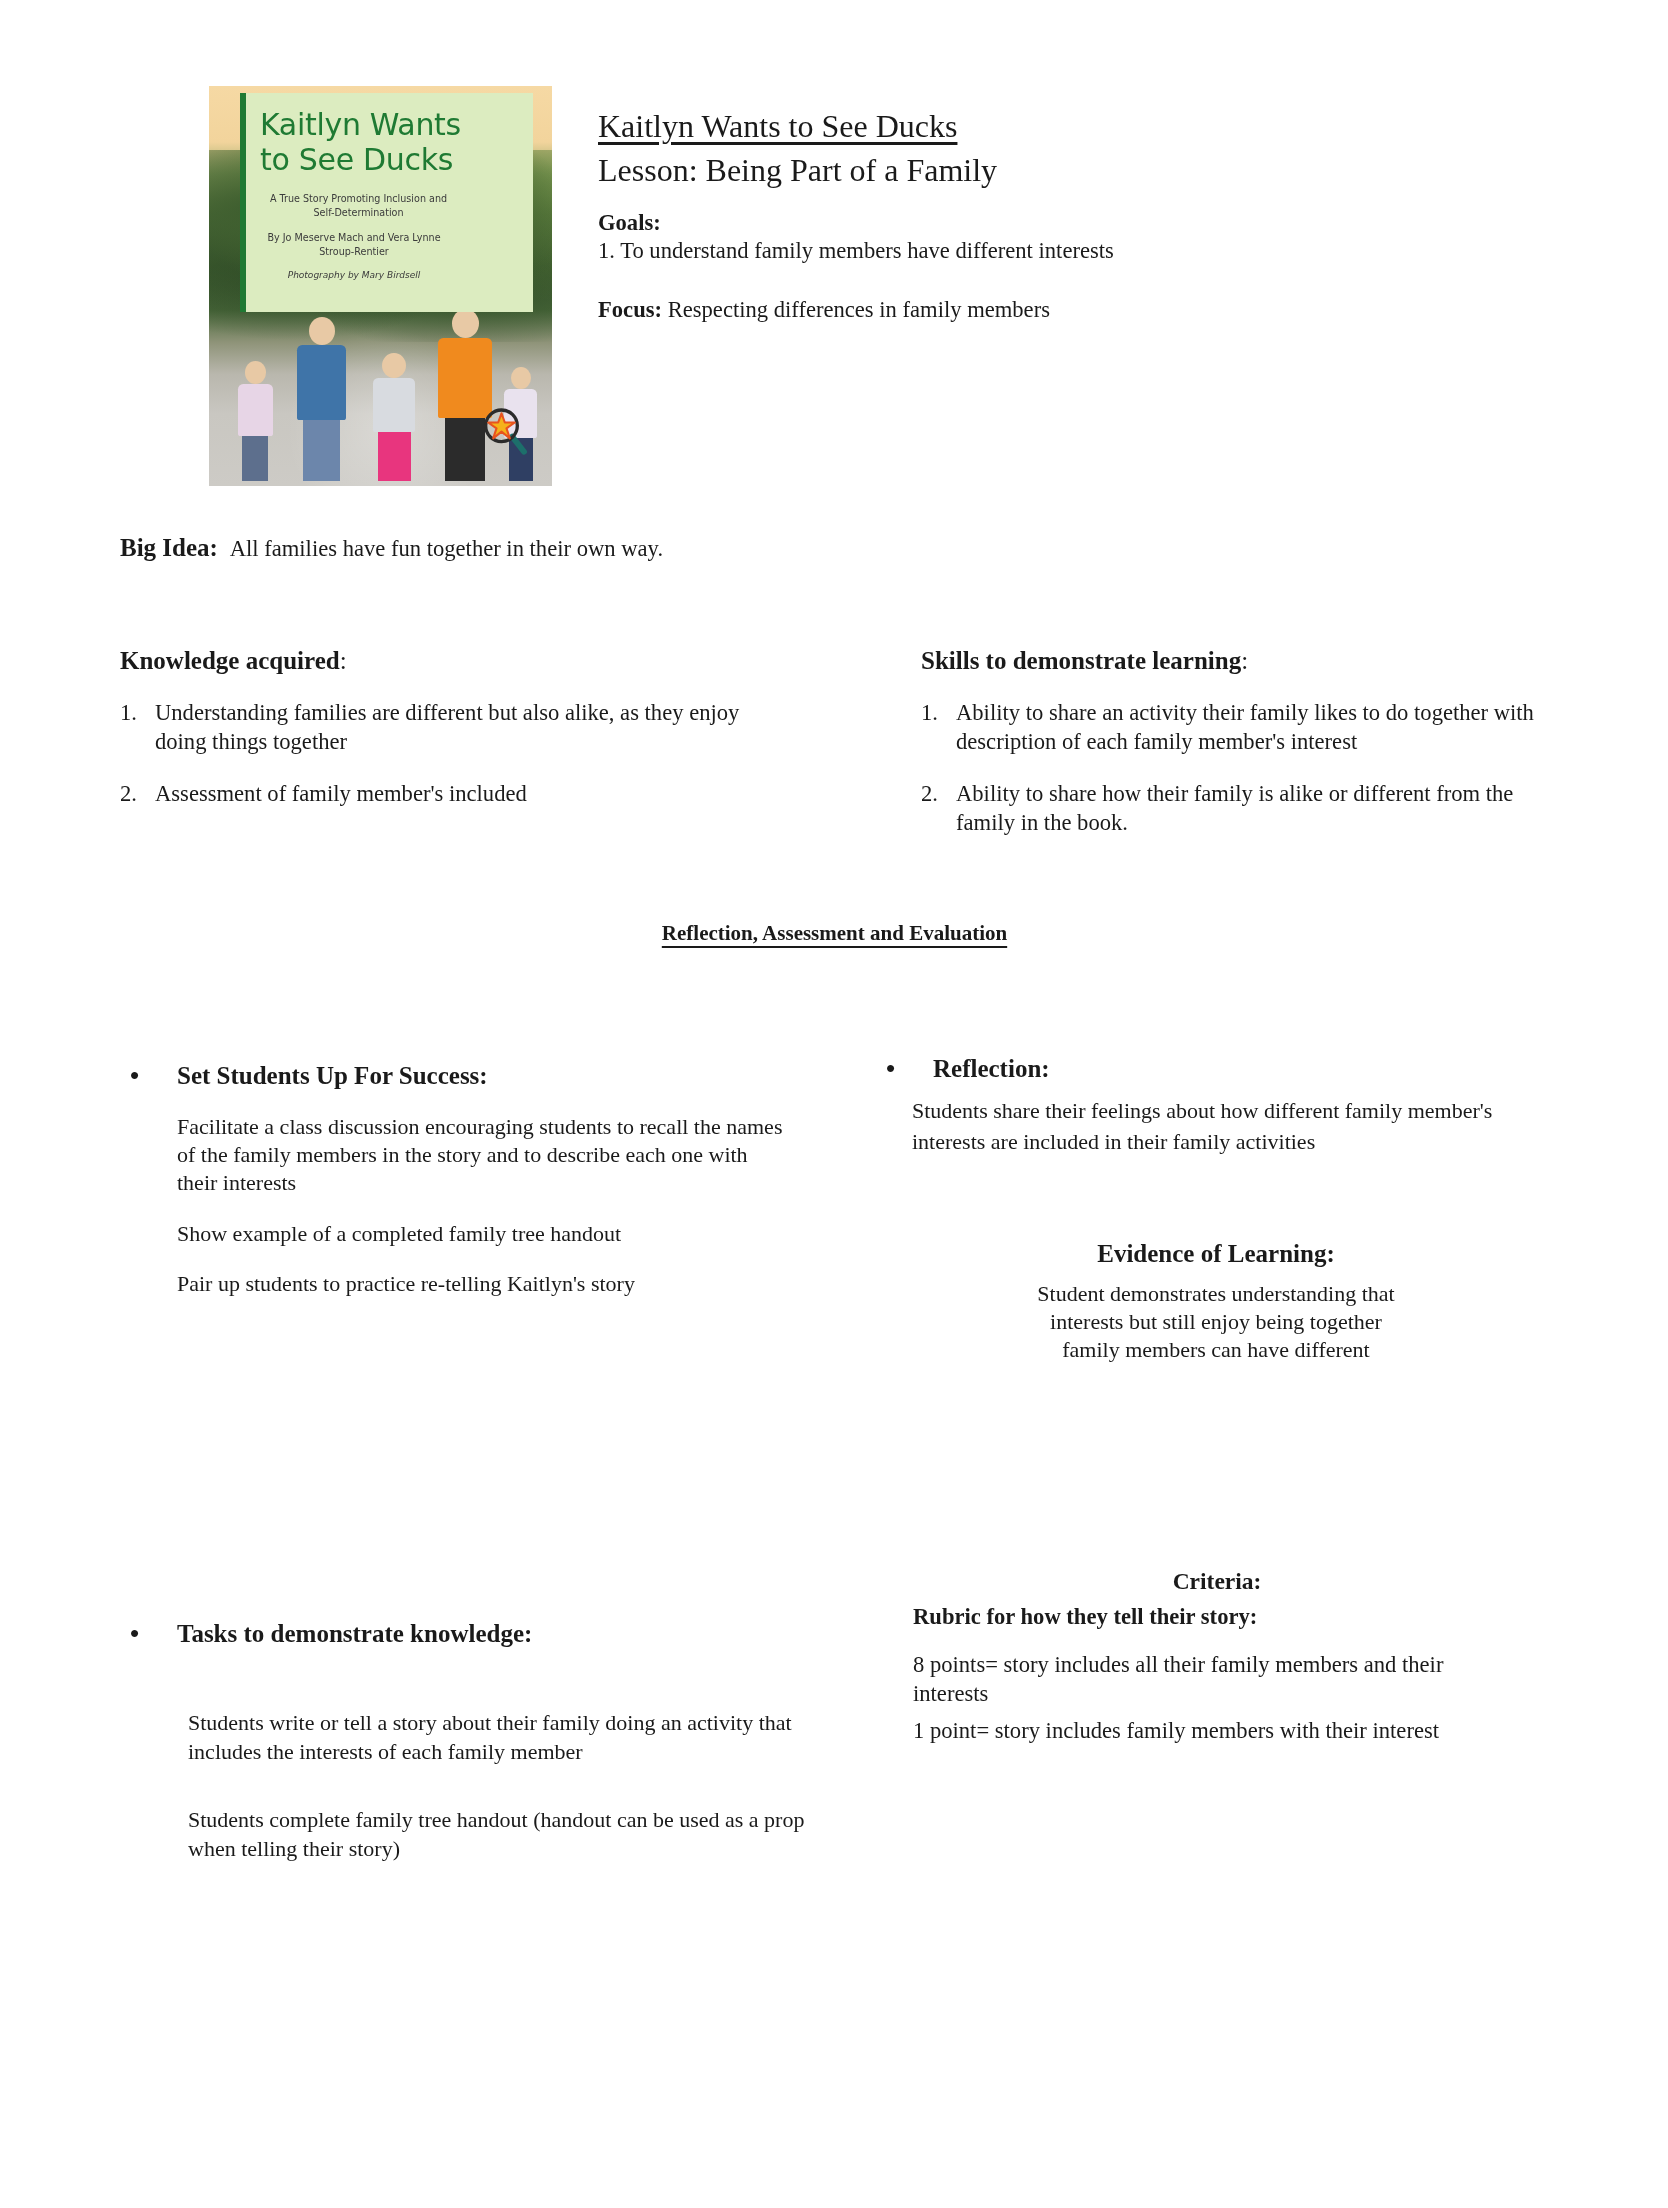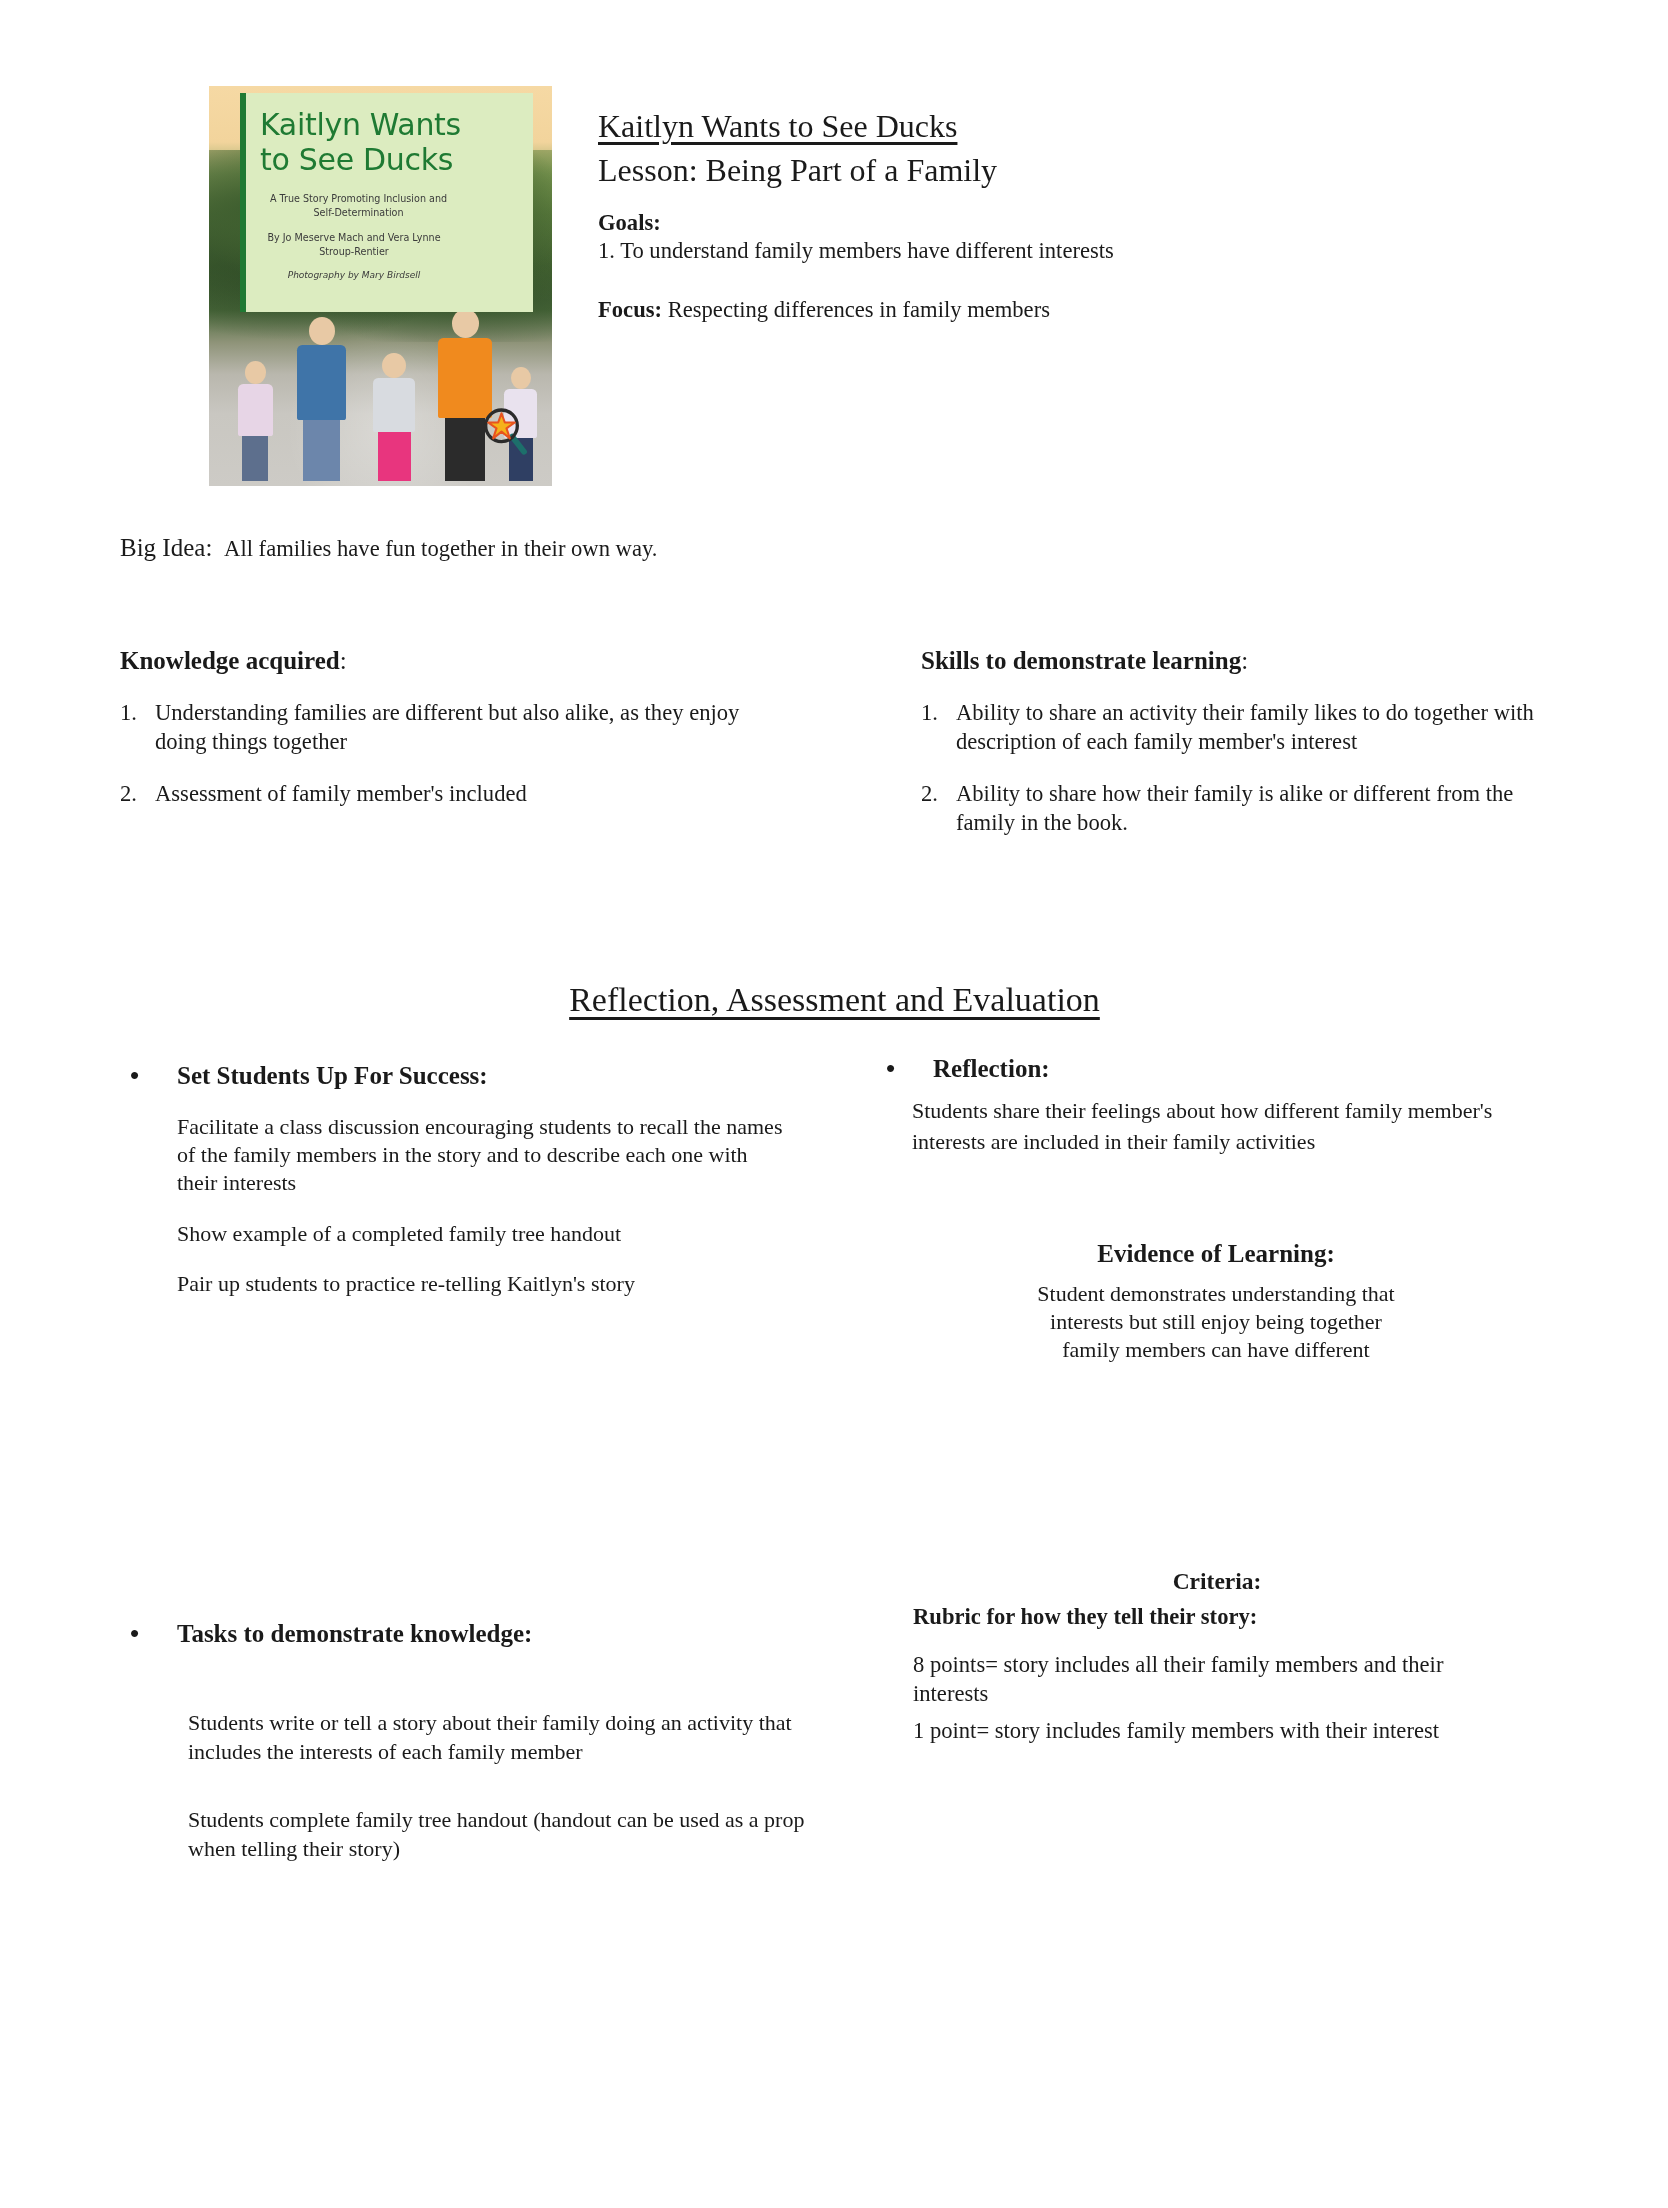--- a/index.html
+++ b/index.html
@@ -182,21 +182,21 @@
   }
   .focus-line b { font-weight: bold; }
 
   
   .big-idea {
     position: absolute;
     left: 120px;
     top: 511px;
     font-size: 23.5px;
   }
-  .big-idea b { font-weight: normal; font-size: 25px; }
+  .big-idea b { font-weight: bold; font-size: 25px; }
   .big-idea span { font-size: 22.6px; }
 
   
   .cols {
     position: absolute;
     left: 0;
     top: 624px;
     width: 1669px;
   }
   .col-left  { position: absolute; left: 120px; width: 660px; }
@@ -215,25 +215,25 @@
     line-height: 1.3;
     margin-bottom: 22.6px;
   }
   .num-item .n { width: 35px; flex: 0 0 35px; }
   .num-item .t { flex: 1; }
 
   
   .section-head {
     position: absolute;
     left: 0;
-    top: 958px;
+    top: 898px;
     width: 1669px;
     text-align: center;
-    font-size: 34px;
-    font-weight: normal;
+    font-size: 21px;
+    font-weight: bold;
   }
   .section-head span {
     text-decoration: underline;
     text-underline-offset: 6px;
   }
 
   
   .ra-left  { position: absolute; left: 130px;  top: 1039px; width: 660px; }
   .ra-right { position: absolute; left: 886px; top: 1032px; width: 660px; }
 

